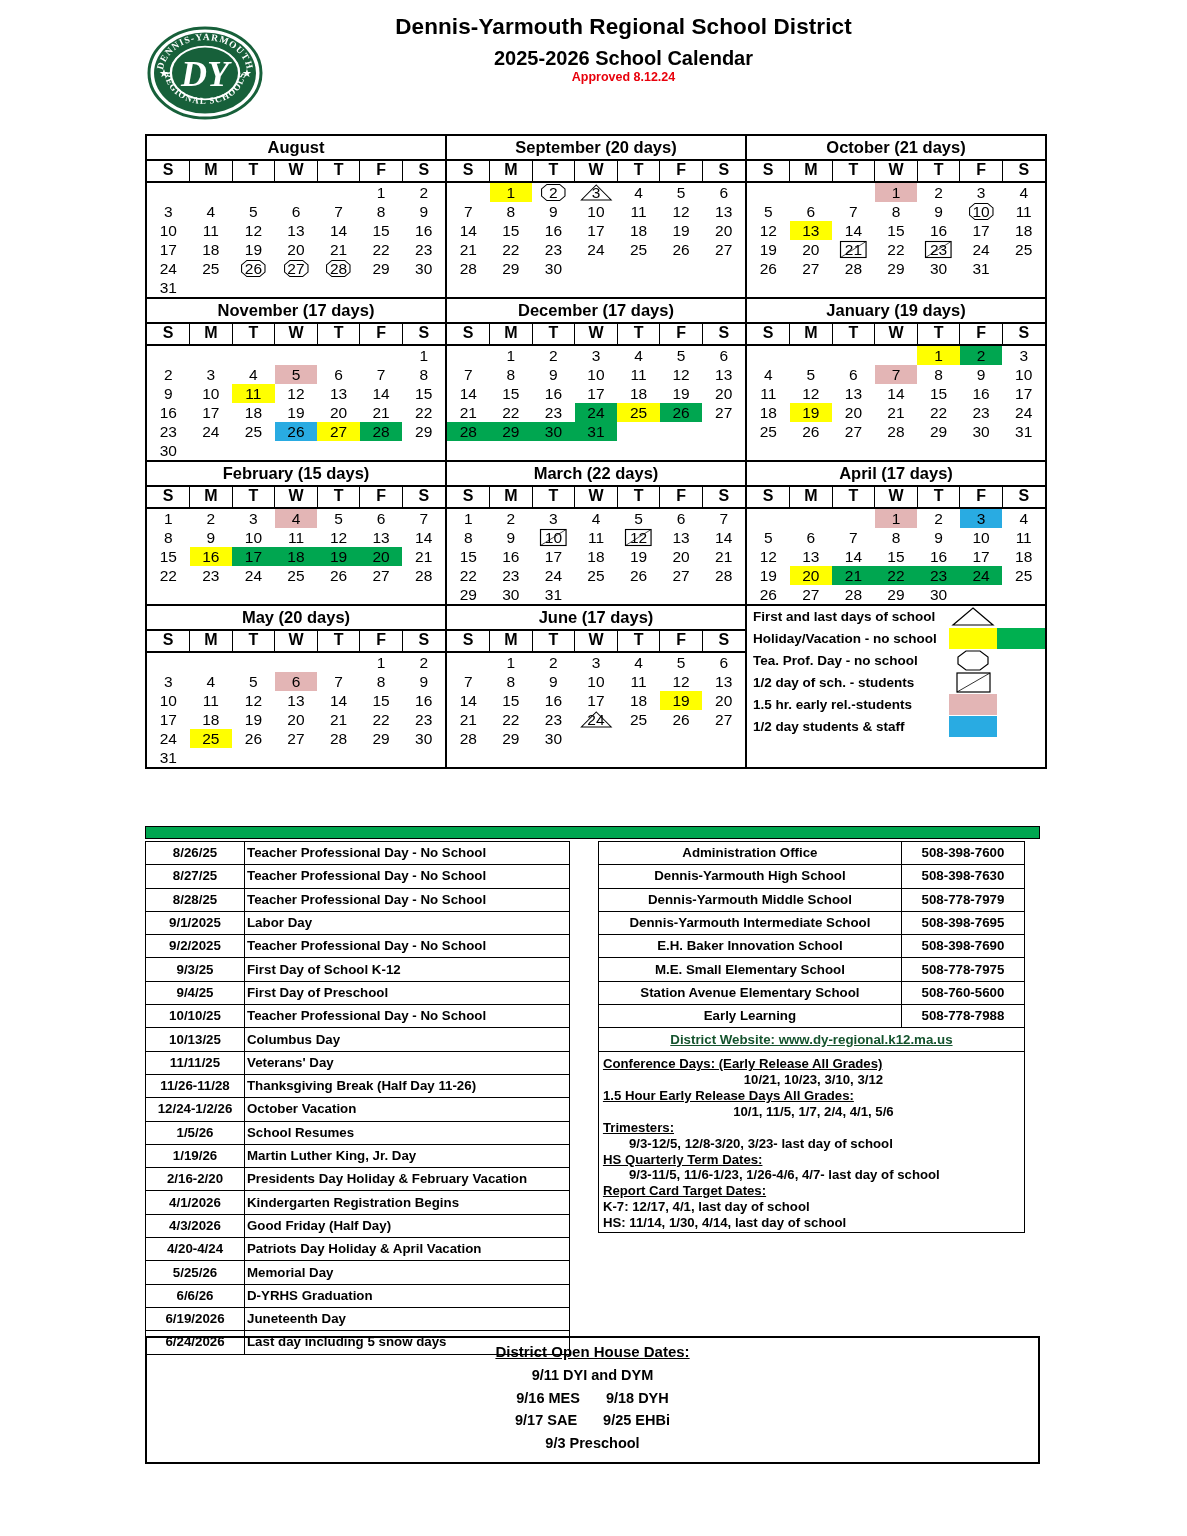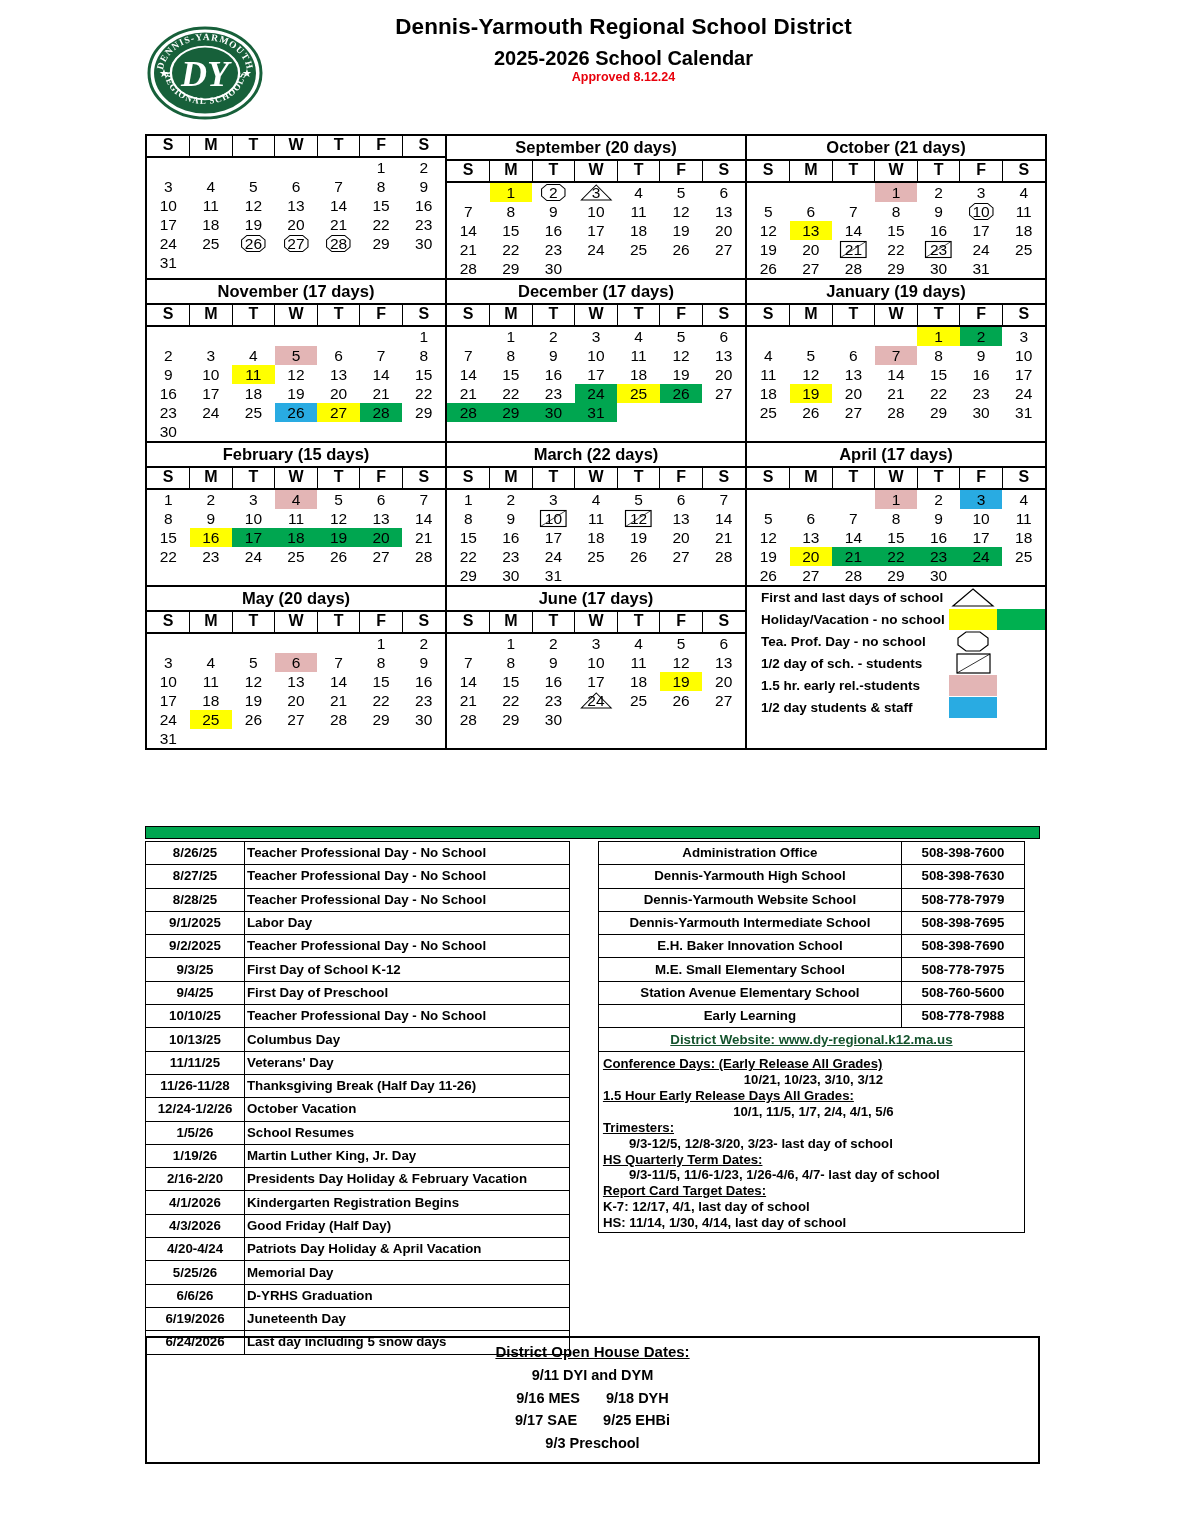--- a/index.html
+++ b/index.html
@@ -44,21 +44,21 @@
   
   .f-yellow{background:#ffff00;}
   .f-green{background:#00a650;}
   .f-blue{background:#29abe2;}
   .f-pink{background:#e3b5b5;}
   .mark-svg{position:absolute;left:0;top:0;width:100%;height:19px;pointer-events:none;}
 
   
   .legend-cell{padding:0 !important;}
   .legend{font-size:13.5px;font-weight:bold;line-height:1.0;}
-  .lg-row{display:flex;align-items:center;height:22px;padding-left:14px;}
+  .lg-row{display:flex;align-items:center;height:22px;padding-left:6px;}
   .lg-txt{flex:0 0 auto;white-space:nowrap;}
   .lg-swatches{position:relative;margin-left:auto;display:flex;height:22px;align-items:center;}
   .sw{width:48px;height:21px;display:block;}
   .sw-green{background:#00b050;}
   .sw-yellow{background:#ffff00;}
   .sw-blue{background:#29abe2;}
   .sw-pink{background:#e3b5b5;}
   .sw-blank{background:transparent;}
 
   
@@ -136,20 +136,21 @@
       <div class="approved">Approved 8.12.24</div>
     </div>
   </div>
 
   <div class="cal-wrap">
     <table class="months" id="months-table">
         <tbody>
           <tr>
             <td>
               <div class="month">
+                <div class="m-title">August</div>
                 <table class="days">
                   <thead>
                     <tr>
                       <th>S</th>
                       <th>M</th>
                       <th>T</th>
                       <th>W</th>
                       <th>T</th>
                       <th>F</th>
                       <th>S</th>
@@ -1741,21 +1742,21 @@
             <tbody>
               <tr>
                 <td class="sc-name">Administration Office</td>
                 <td class="sc-phone">508-398-7600</td>
               </tr>
               <tr>
                 <td class="sc-name">Dennis-Yarmouth High School</td>
                 <td class="sc-phone">508-398-7630</td>
               </tr>
               <tr>
-                <td class="sc-name">Dennis-Yarmouth Website School</td>
+                <td class="sc-name">Dennis-Yarmouth Middle School</td>
                 <td class="sc-phone">508-778-7979</td>
               </tr>
               <tr>
                 <td class="sc-name">Dennis-Yarmouth Intermediate School</td>
                 <td class="sc-phone">508-398-7695</td>
               </tr>
               <tr>
                 <td class="sc-name">E.H. Baker Innovation School</td>
                 <td class="sc-phone">508-398-7690</td>
               </tr>

